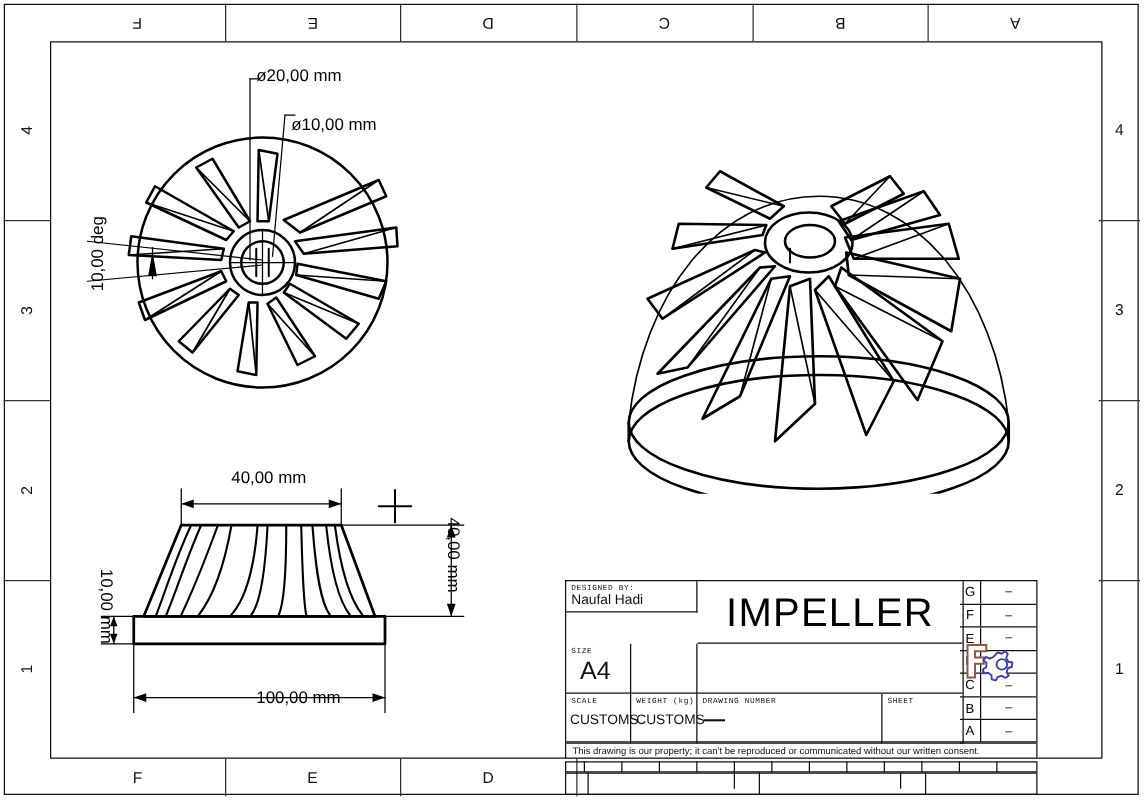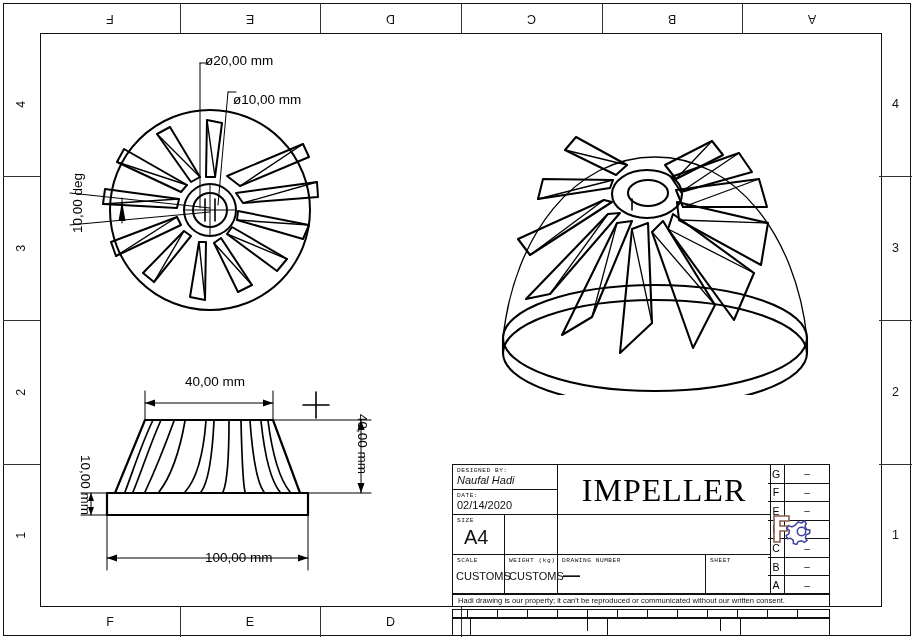--- a/index.html
+++ b/index.html
@@ -43,21 +43,21 @@
               border:1.4px solid #111;box-sizing:border-box;background:#fff;}
   .tb-cell{position:absolute;box-sizing:border-box;}
   .tb-border-r{border-right:1.2px solid #111;}
   .tb-border-b{border-bottom:1.2px solid #111;}
   .tb-cap{font-size:6.2px;letter-spacing:.5px;
           font-family:"Liberation Mono","DejaVu Sans Mono",monospace;
           color:#111;position:absolute;left:4px;top:2px;white-space:nowrap;}
   .tb-val{position:absolute;left:4px;font-size:11px;color:#111;white-space:nowrap;}
   .tb-val-lg{font-size:20px;}
   .tb-title{position:absolute;width:100%;text-align:center;
-            font-size:32px;letter-spacing:1px;color:#000;font-family:Liberation Serif, serif;}
+            font-size:32px;letter-spacing:1px;color:#000;}
   .tb-footer{position:absolute;left:0;bottom:0;width:100%;height:13px;
              border-top:1.2px solid #111;box-sizing:border-box;
              font-size:7.6px;display:flex;align-items:center;padding-left:5px;
              color:#111;}
 
   
   #revcol{position:absolute;right:0;top:0;width:61px;height:130px;}
   .rev-row{position:absolute;left:0;width:61px;height:18.57px;
            box-sizing:border-box;border-bottom:1.1px solid #111;display:flex;}
   .rev-letter{width:17px;box-sizing:border-box;border-right:1.1px solid #111;
@@ -309,25 +309,21 @@
 
   <div class="dimtext" style="left:185px;top:374px;">40,00 mm</div>
   <div class="dimtext" style="left:205px;top:550px;">100,00 mm</div>
   <div class="dimtext vtext-dn" style="left:370px;top:414px;">40,00 mm</div>
   <div class="dimtext vtext-dn" style="left:93px;top:455px;">10,00 mm</div>
 
   <div id="titleblock">
 
     <div class="tb-cell tb-border-r tb-border-b" style="left:0;top:0;width:105px;height:25px;">
       <span class="tb-cap">DESIGNED BY:</span>
-      <span class="tb-val" style="top:9px;font-style:italic;">Naufal Hadi</span>
-    </div>
-    <div class="tb-cell tb-border-r tb-border-b" style="left:0;top:25px;width:105px;height:25px;">
-      <span class="tb-cap">DATE:</span>
-      <span class="tb-val" style="top:9px;">02/14/2020</span>
+      <span class="tb-val" style="top:9px;">Naufal Hadi</span>
     </div>
 
     <div class="tb-cell tb-border-b" style="left:105px;top:0;width:212px;height:50px;">
       <span class="tb-title" style="top:7px;">IMPELLER</span>
     </div>
 
     <div class="tb-cell tb-border-r tb-border-b" style="left:0;top:50px;width:52px;height:40px;">
       <span class="tb-cap">SIZE</span>
       <span class="tb-val tb-val-lg" style="top:11px;left:11px;">A4</span>
     </div>
@@ -385,21 +381,21 @@
     </div>
 
     <svg id="logo" viewBox="0 0 40 32" fill="none">
       <path d="M3 3 L18 3 L18 8 L9 8 L9 13 L16 13 L16 18 L9 18 L9 29 L3 29 Z" stroke="#8a5a4a" stroke-width="1.6" fill="#fff"></path>
       <g stroke="#3b3f9e" stroke-width="1.5" fill="#fff">
         <path d="M27 9 l3.6 .9 2.6-2.1 2 2.6 -1.3 3.2 1.9 2.9 3.1 .6 -.4 3.3 -3.2 1.2 -1 3.2 1.7 2.6 -2.7 2 -2.9-1.7 -3.3 .9 -1.5 2.9 -3.2-1 -.2-3.3 -2.7-2 -3.2 .5 -1.1-3.1 2.8-1.9 .2-3.4 -2.5-2.1 2.1-2.6 3.1 1.3 3-1.5 Z"></path>
         <circle cx="30.5" cy="18.5" r="4.2"></circle>
       </g>
     </svg>
 
-    <div class="tb-footer">Hadi drawing is our property; it can't be reproduced or communicated without our written consent.</div>
+    <div class="tb-footer">This drawing is our property; it can't be reproduced or communicated without our written consent.</div>
   </div>
 
   <div id="rulerstrip">
     <div class="ruler-row" style="top:0;height:9px;"></div>
     <div class="ruler-row" style="top:9px;height:18px;"></div>
     <div class="ruler-div" style="left:15px;height:9px;"></div>
     <div class="ruler-div" style="left:45px;height:9px;"></div>
     <div class="ruler-div" style="left:75px;height:9px;"></div>
     <div class="ruler-div" style="left:105px;height:9px;"></div>
     <div class="ruler-div" style="left:135px;height:9px;"></div>

